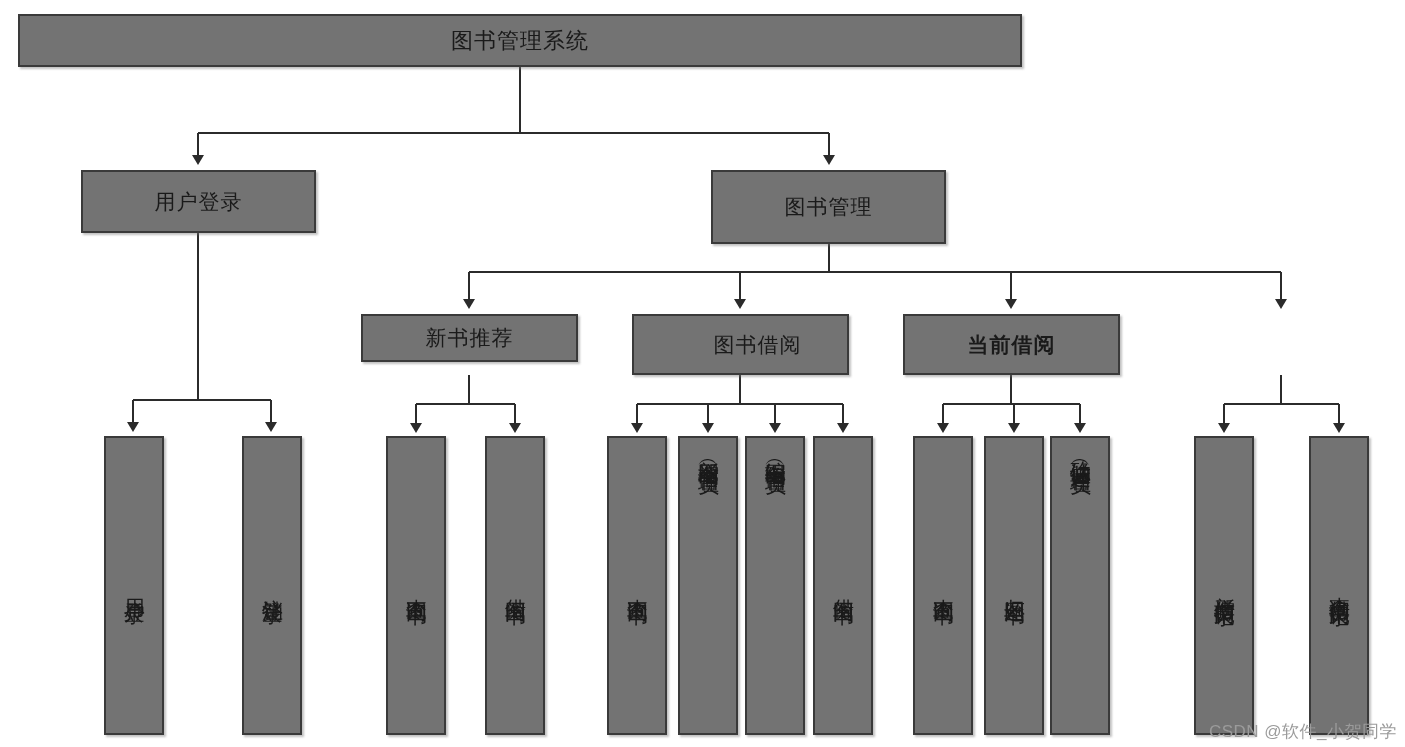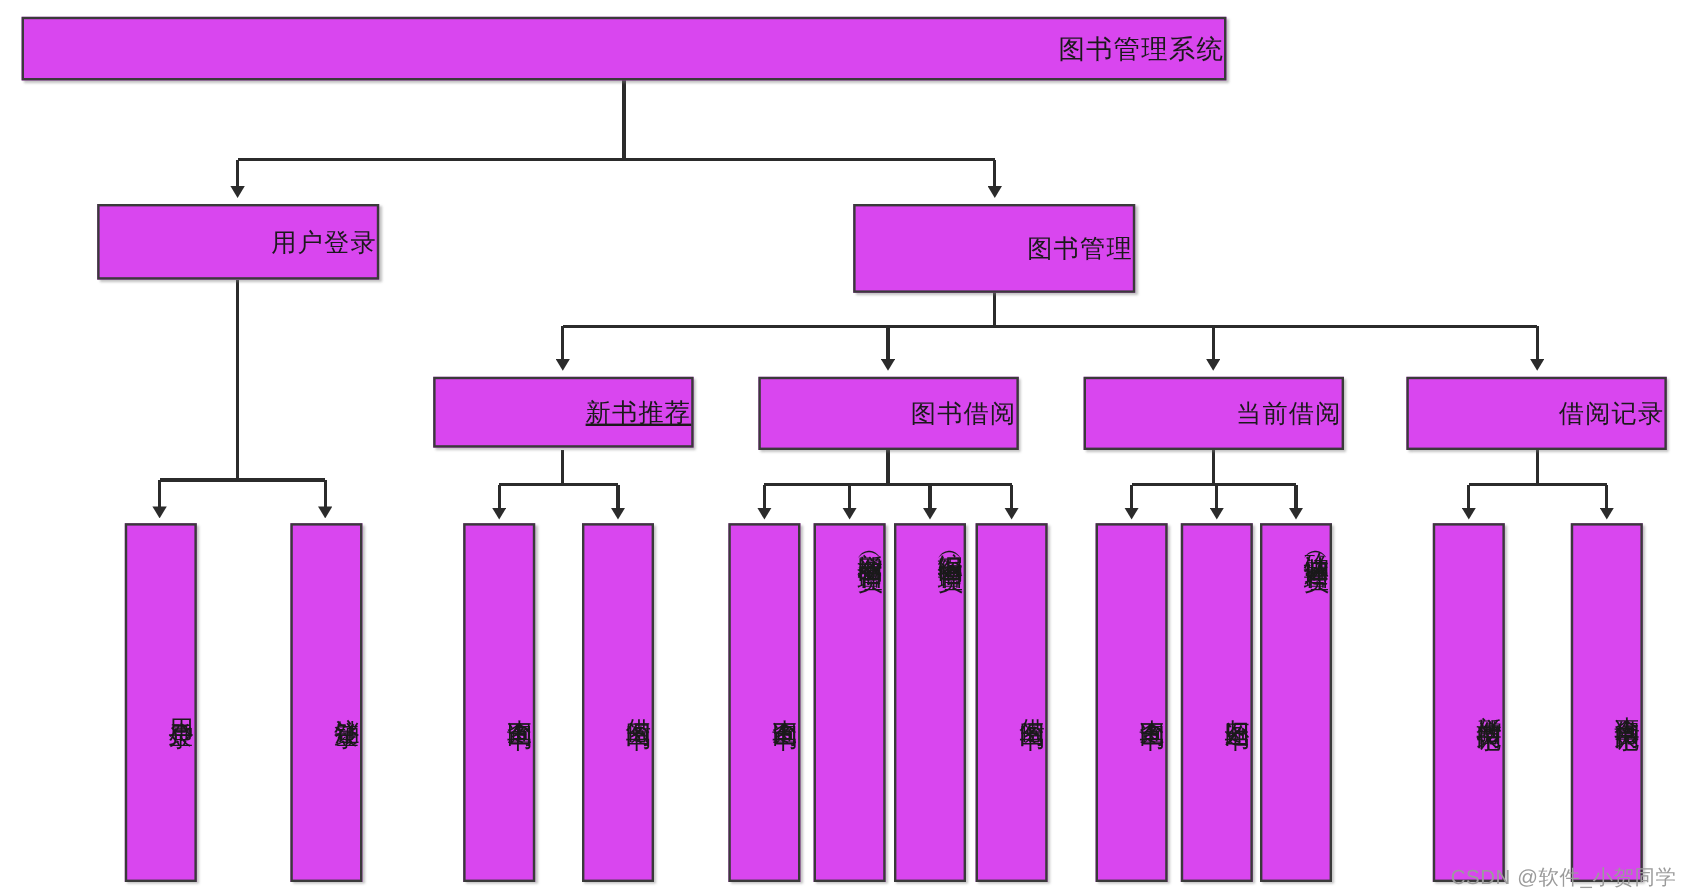--- a/index.html
+++ b/index.html
@@ -20,26 +20,26 @@
     position: absolute;
     left: 0;
     top: 0;
     width: 1405px;
     height: 747px;
     pointer-events: none;
   }
   .node {
     position: absolute;
     box-sizing: border-box;
-    background: #d946ef;
+    background: #737373;
     border: 2px solid #3a3a3a;
     box-shadow: 2px 2px 2px rgba(120,120,120,0.45);
     display: flex;
     align-items: center;
-    justify-content: flex-end;
+    justify-content: center;
     color: #1a1a1a;
   }
   .node.h {
     font-size: 21px;
     letter-spacing: 1px;
   }
   .node.root {
     font-size: 22px;
   }
   .node.v {
@@ -130,31 +130,28 @@
     <span>图书管理系统</span>
   </div>
 
   <div class="node h" style="left:81px;top:170px;width:235px;height:63px;">
     <span>用户登录</span>
   </div>
   <div class="node h" style="left:711px;top:170px;width:235px;height:74px;">
     <span>图书管理</span>
   </div>
 
-  <div class="node h" style="left:361px;top:314px;width:217px;height:59px;text-decoration:underline;">
+  <div class="node h" style="left:361px;top:314px;width:217px;height:48px;">
     <span>新书推荐</span>
   </div>
   <div class="node h" style="left:632px;top:314px;width:217px;height:61px;padding-left:34px;">
     <span>图书借阅</span>
   </div>
-  <div class="node h" style="left:903px;top:314px;width:217px;height:61px;">
+  <div class="node h" style="left:903px;top:314px;width:217px;height:61px;font-weight:bold;">
     <span>当前借阅</span>
-  </div>
-  <div class="node h" style="left:1172px;top:314px;width:217px;height:61px;">
-    <span>借阅记录</span>
   </div>
 
   <div class="node v mid" style="left:104px;top:436px;width:60px;height:299px;">
     <span class="vtext">用户登录</span>
   </div>
   <div class="node v mid" style="left:242px;top:436px;width:60px;height:299px;">
     <span class="vtext">注销登录</span>
   </div>
 
   <div class="node v mid" style="left:386px;top:436px;width:60px;height:299px;">

